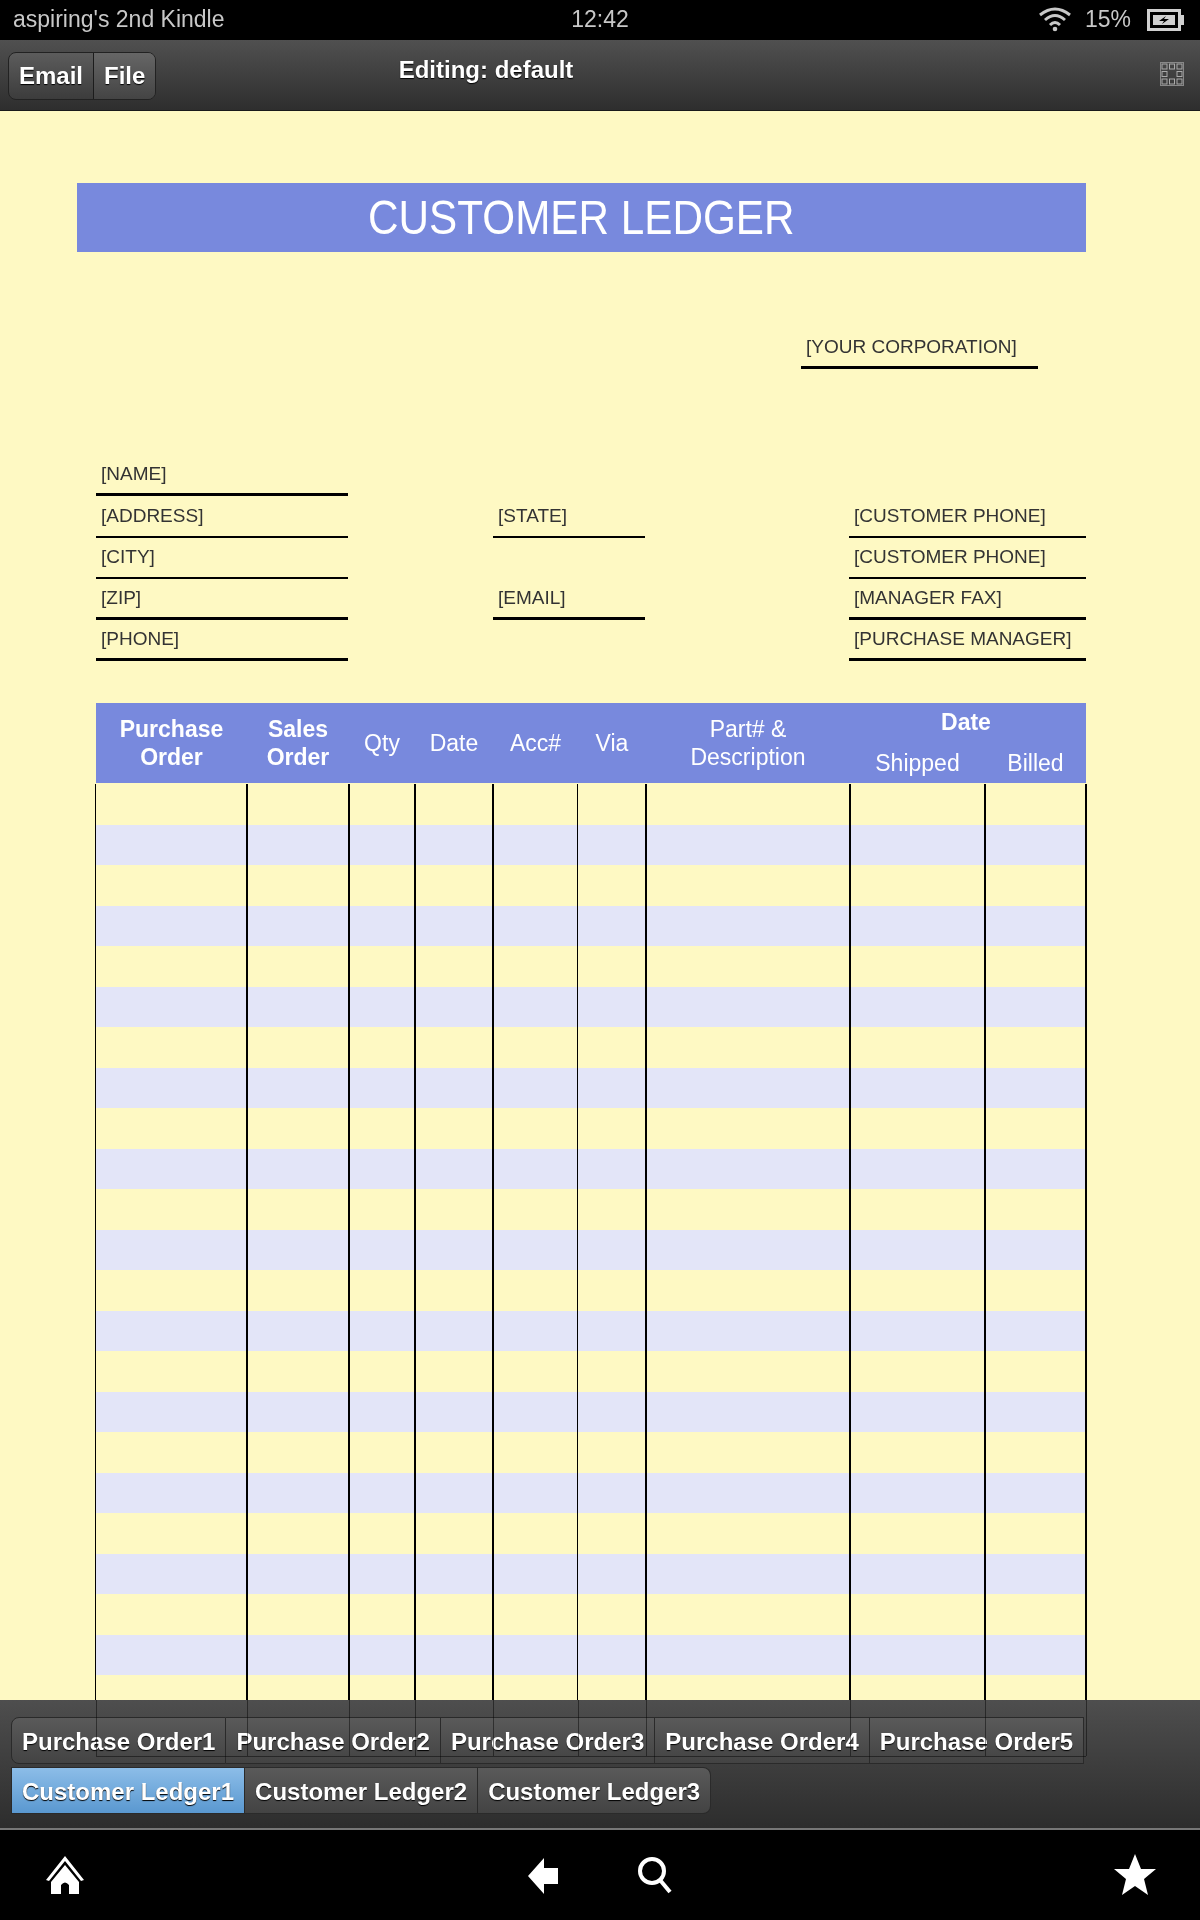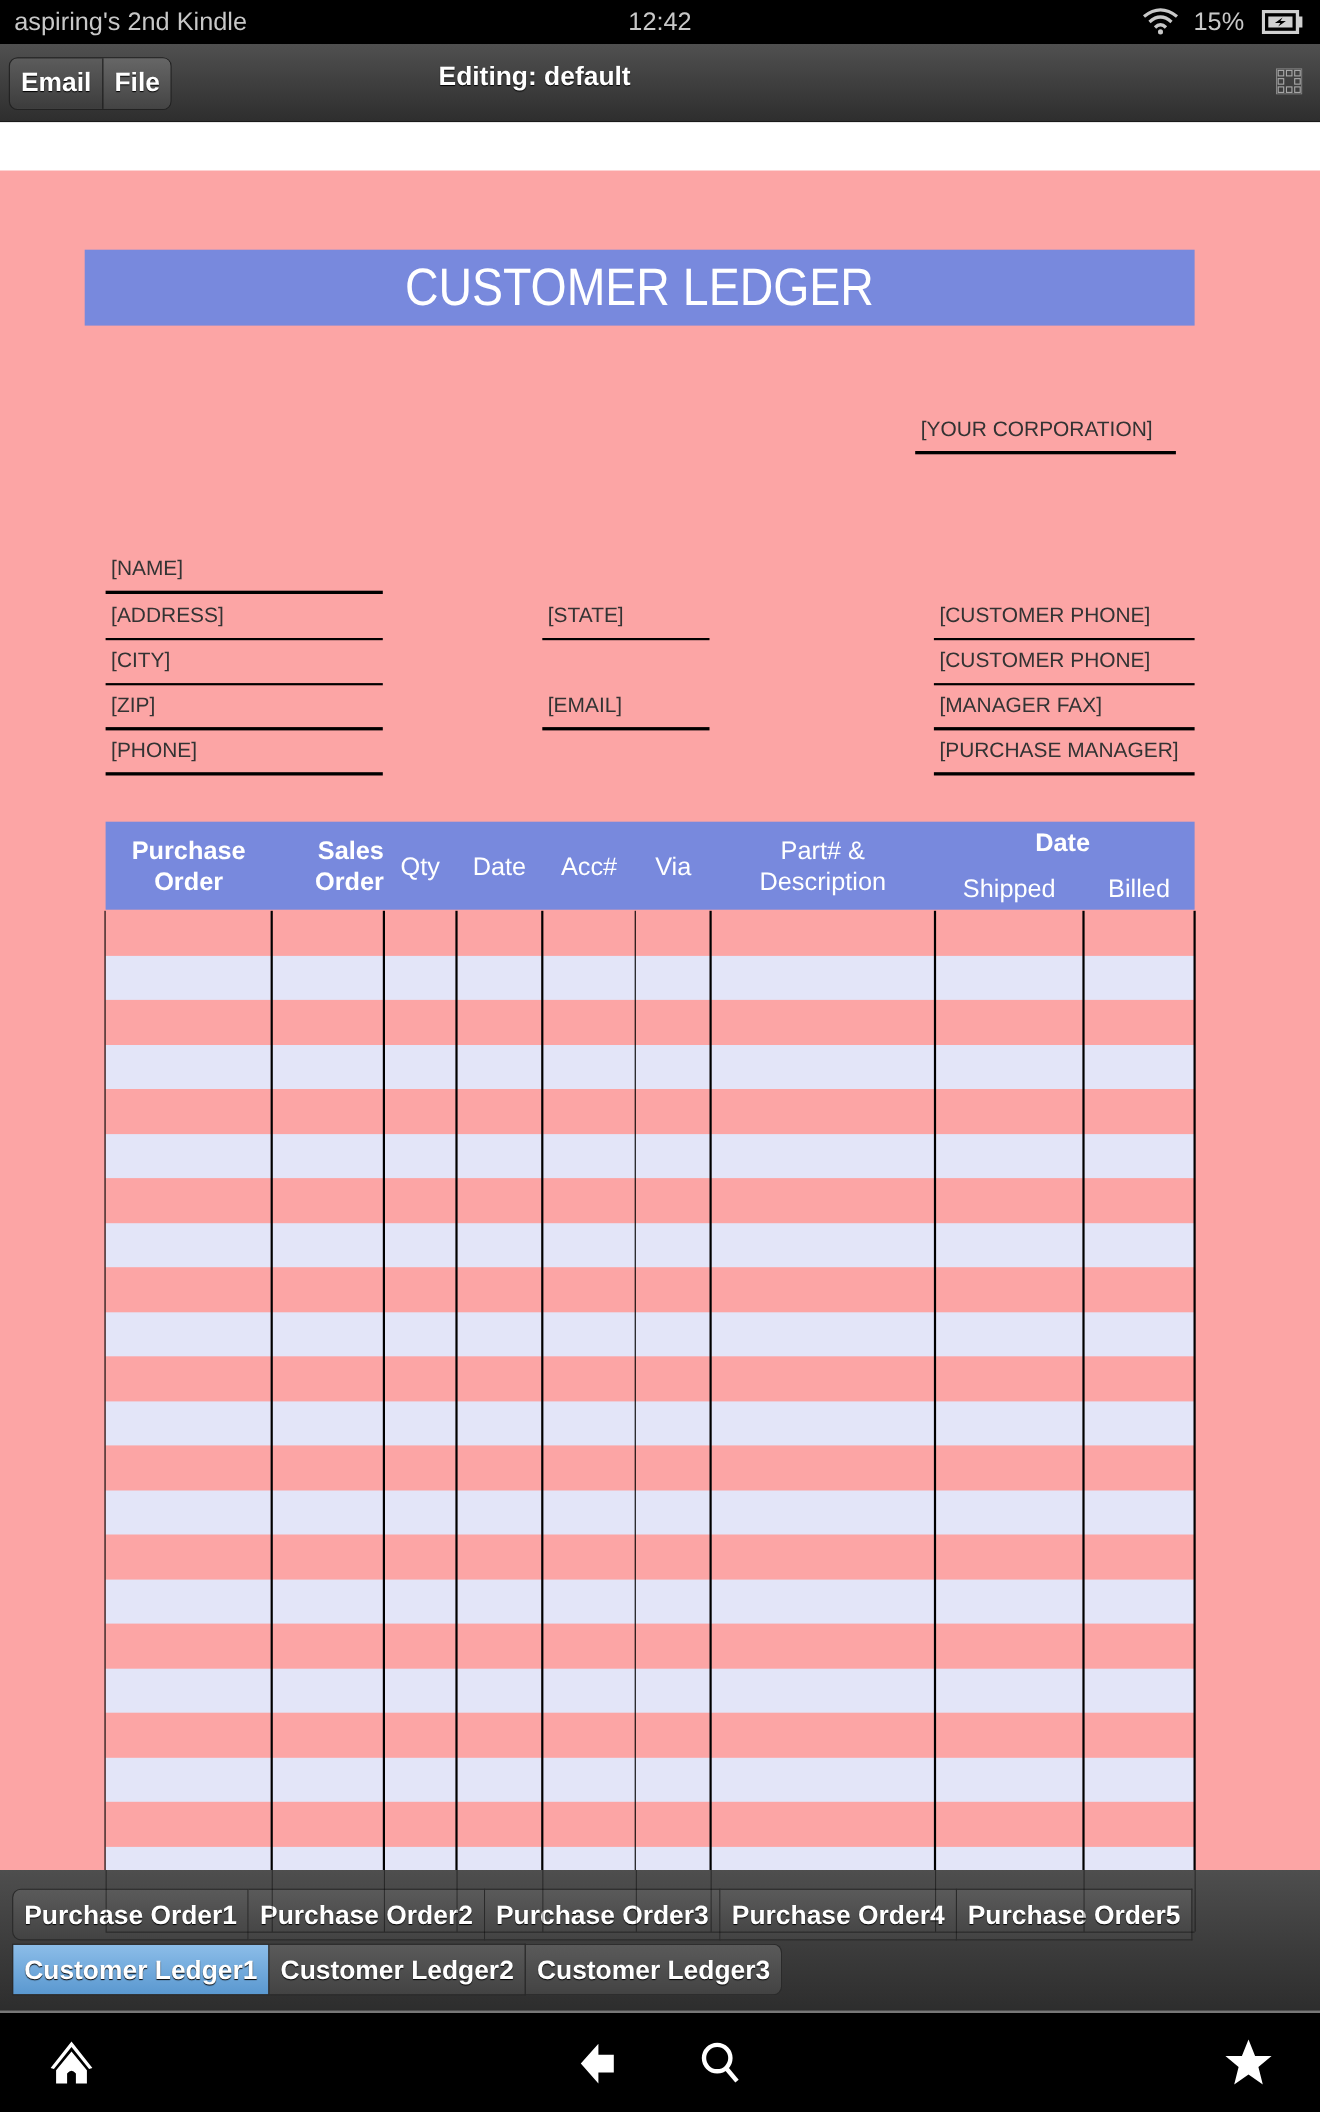--- a/index.html
+++ b/index.html
@@ -16,21 +16,21 @@
 
   
   .titlebar { position: absolute; left: 0; top: 40px; width: 1200px; height: 71px; background: linear-gradient(#505050, #2e2e2e); border-bottom: 1px solid #1a1a1a; }
   .seg { position: absolute; left: 8px; top: 12px; height: 48px; display: flex; border: 1px solid #222; border-radius: 8px; overflow: hidden; background: linear-gradient(#5c5c5c, #3c3c3c); }
   .seg button { font-family: "Liberation Sans", sans-serif; font-weight: bold; font-size: 24px; color: #fff; background: transparent; border: none; padding: 0 10px; height: 46px; text-shadow: 0 1px 1px #000; }
   .seg button + button { border-left: 1px solid #1c1c1c; background: linear-gradient(#666, #444); }
   .titlebar .title { position: absolute; left: 0; width: 960px; top: 16px; text-align: center; color: #fff; font-weight: bold; font-size: 24px; text-shadow: 0 1px 1px #000; padding-left: 12px; }
   .titlebar .grid-icon { position: absolute; left: 1160px; top: 22px; width: 24px; height: 24px; }
 
   
-  .doc { position: absolute; left: 0; top: 111px; width: 1200px; height: 1589px; background: #fca5a5; overflow: hidden; margin-top: 44px; }
+  .doc { position: absolute; left: 0; top: 111px; width: 1200px; height: 1589px; background: #fef9c3; overflow: hidden; }
   .banner { position: absolute; left: 77px; top: 72px; width: 1009px; height: 69px; background: #7889dd; color: #fff; text-align: center; font-size: 48px; line-height: 69px; letter-spacing: 0px; transform-origin: center; }
   .banner span { display: inline-block; transform: scaleX(0.88); }
 
   .field { position: absolute; font-size: 19px; color: #333; padding-left: 5px; height: 41px; line-height: 38px; }
   .field.thick { border-bottom: 3px solid #000; }
   .field.thin { border-bottom: 2px solid #000; }
 
   
   .tbl-head { position: absolute; left: 96px; top: 592px; width: 990px; height: 80px; background: #7889dd; color: #fff; font-size: 23px; }
   .th { position: absolute; text-align: center; line-height: 28px; }
@@ -95,42 +95,42 @@
       <rect x="2" y="17" width="5" height="5"></rect>
         <rect x="9.5" y="17" width="5" height="5"></rect>
         <rect x="17" y="17" width="5" height="5"></rect>
     </g>
   </svg>
 </div>
 
 <div class="doc">
   <div class="banner"><span>CUSTOMER LEDGER</span></div>
 
-  <div class="field thick" style="left:832px; top:217px; width:237px;">[YOUR  CORPORATION]</div>
+  <div class="field thick" style="left:801px; top:217px; width:237px;">[YOUR  CORPORATION]</div>
 
   <div class="field thick" style="left:96px; top:344px; width:252px;">[NAME]</div>
   <div class="field thin" style="left:96px; top:386px; width:252px;">[ADDRESS]</div>
   <div class="field thin" style="left:96px; top:427px; width:252px;">[CITY]</div>
   <div class="field thick" style="left:96px; top:468px; width:252px;">[ZIP]</div>
   <div class="field thick" style="left:96px; top:509px; width:252px;">[PHONE]</div>
 
   <div class="field thin" style="left:493px; top:386px; width:152px;">[STATE]</div>
   <div class="field thick" style="left:493px; top:468px; width:152px;">[EMAIL]</div>
 
   <div class="field thin" style="left:849px; top:386px; width:237px;">[CUSTOMER PHONE]</div>
   <div class="field thin" style="left:849px; top:427px; width:237px;">[CUSTOMER PHONE]</div>
   <div class="field thick" style="left:849px; top:468px; width:237px;">[MANAGER FAX]</div>
   <div class="field thick" style="left:849px; top:509px; width:237px;">[PURCHASE MANAGER]</div>
 
   <div class="tbl-head">
     <div class="th bold" style="left:0; width:151px; top:12px;">
       <div>Purchase</div>
       <div>Order</div>
     </div>
-    <div class="th bold" style="left:151px; width:102px; top:12px;text-align:right;">
+    <div class="th bold" style="left:151px; width:102px; top:12px;">
       <div>Sales</div>
       <div>Order</div>
     </div>
     <div class="th" style="left:253px; width:66px; top:26px;">Qty</div>
     <div class="th" style="left:319px; width:78px; top:26px;">Date</div>
     <div class="th" style="left:397px; width:85px; top:26px;">Acc#</div>
     <div class="th" style="left:482px; width:68px; top:26px;">Via</div>
     <div class="th" style="left:550px; width:204px; top:12px;">
       <div>Part# &amp;</div>
       <div>Description</div>

